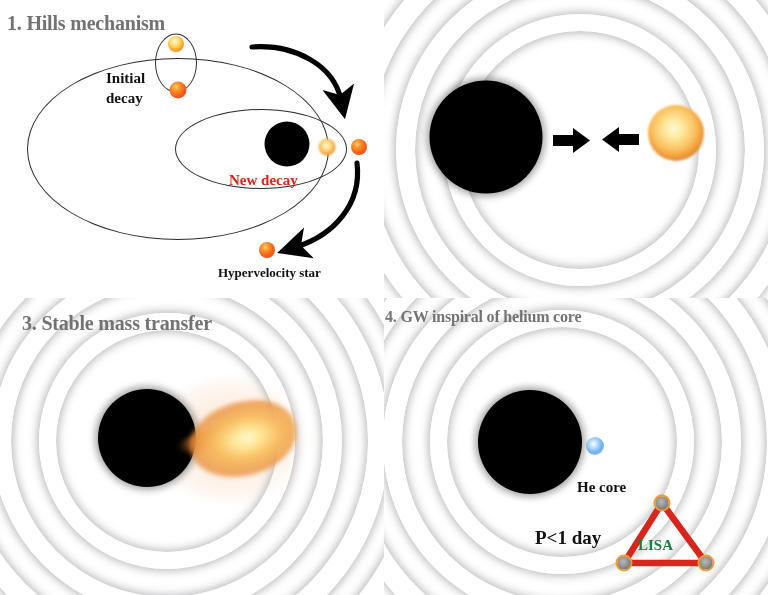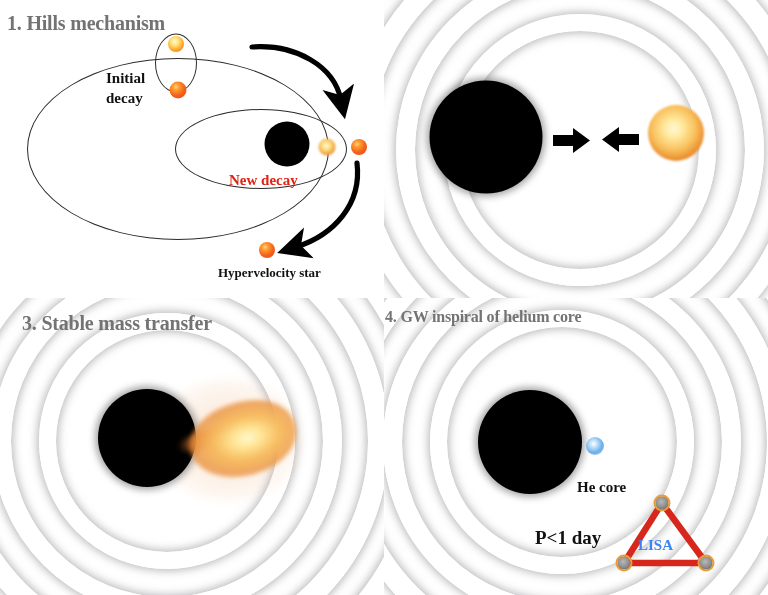--- a/index.html
+++ b/index.html
@@ -111,21 +111,21 @@
   .orbit-small { border-width: 1.3px; }
 
   .label {
     position: absolute;
     font-family: Liberation Serif, serif;
     white-space: nowrap;
     z-index: 32;
   }
   .label-bold { font-weight: bold; color: #111111; }
   .label-red  { font-weight: bold; color: #e02314; }
-  .label-lisa { font-weight: bold; color: #3b82f6; }
+  .label-lisa { font-weight: bold; color: #15803d; }
 
   
   .arrow-blk {
     position: absolute;
     z-index: 26;
   }
   .donor-blob {
     position: absolute;
     z-index: 21;
     transform: translate(-50%, -50%) rotate(-14deg);

